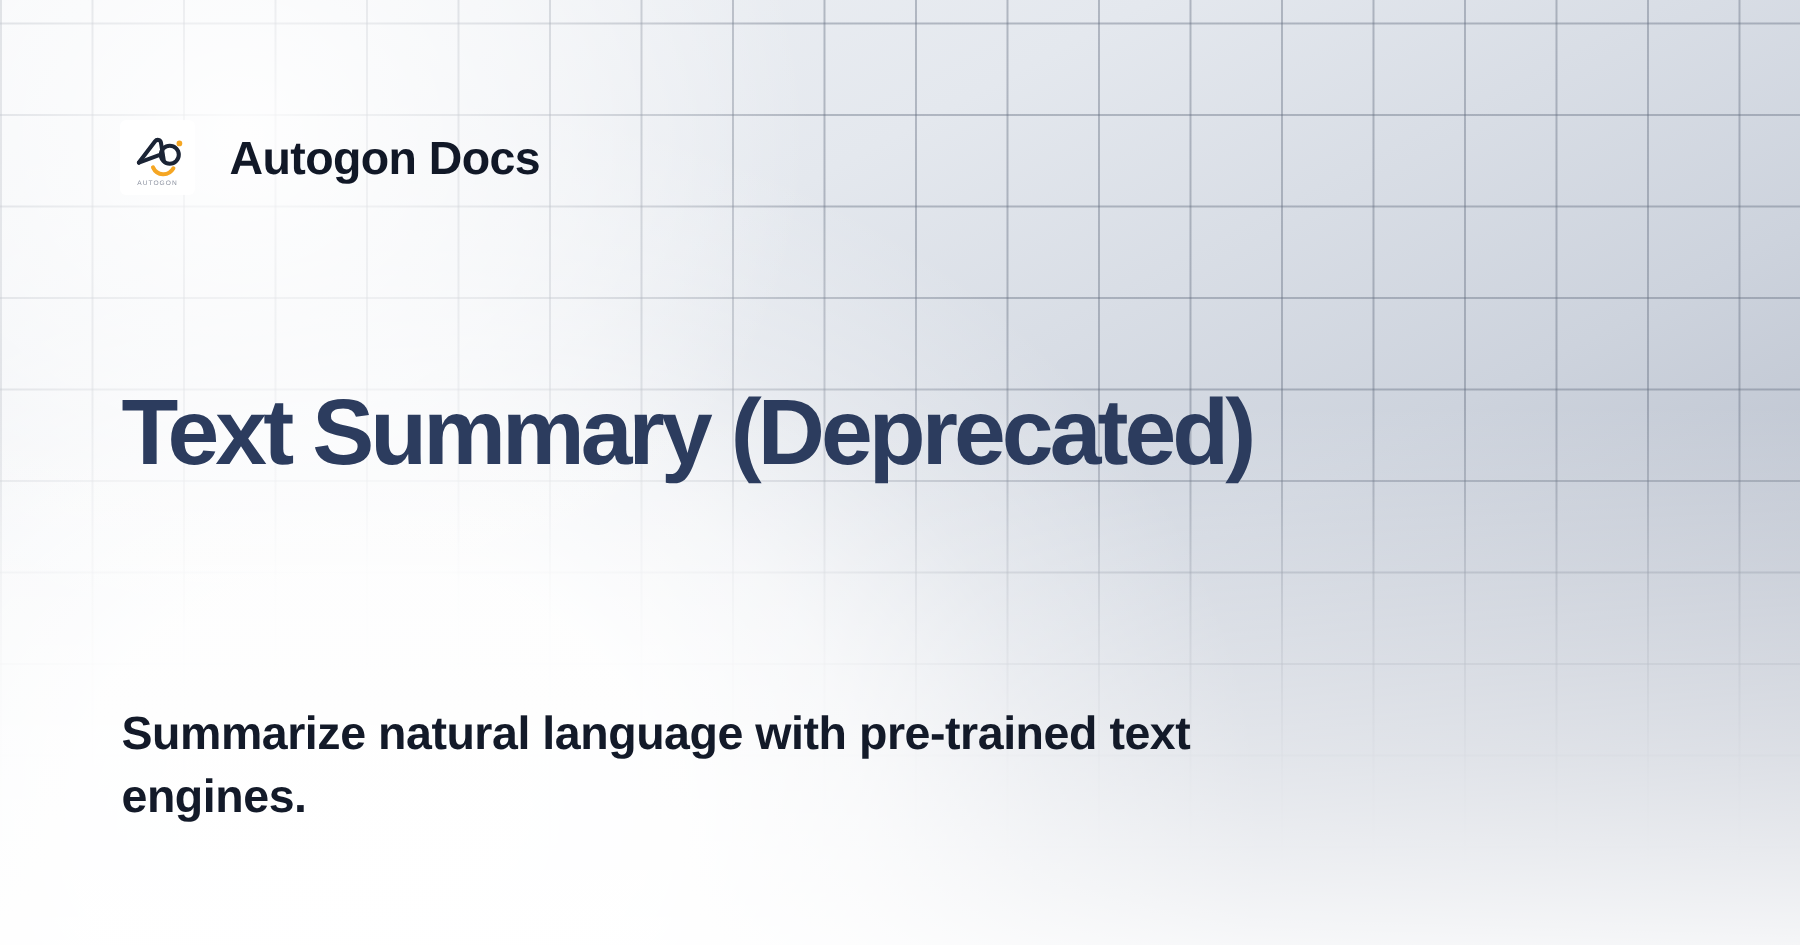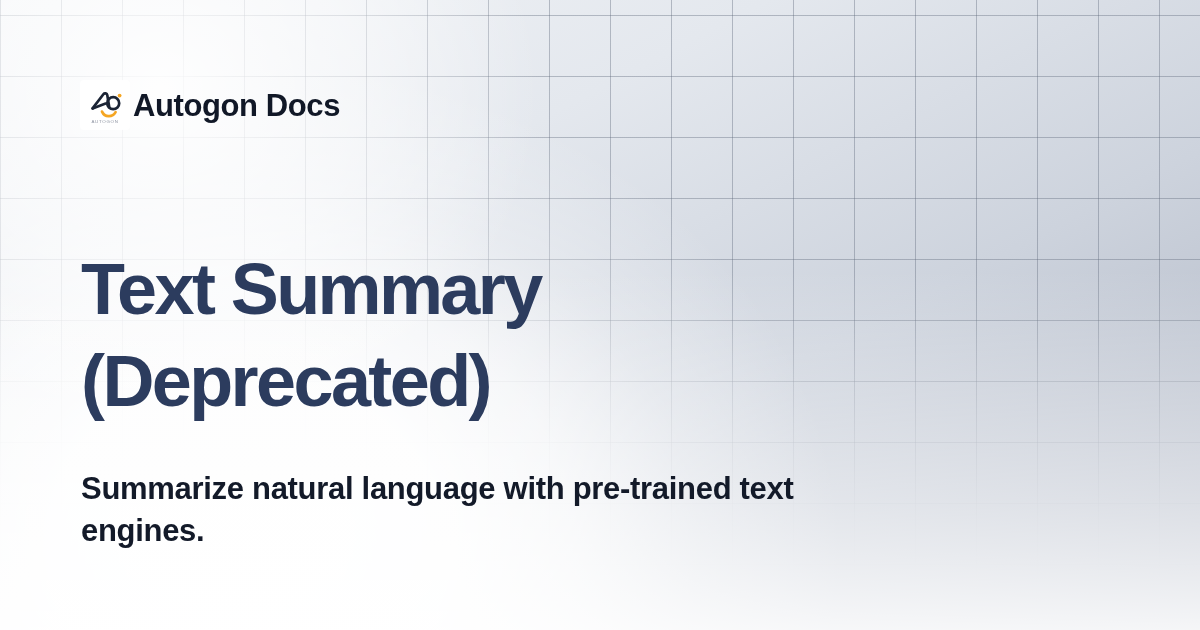--- a/index.html
+++ b/index.html
@@ -108,21 +108,21 @@
     inset: 0;
     z-index: 5;
   }
 
   .brand {
     position: absolute;
     left: 81px;
     top: 81px;
     display: flex;
     align-items: center;
-    gap: 4px;
+    gap: 24px;
   }
 
   .brand-badge {
     width: 48px;
     height: 48px;
     background: #ffffff;
     border-radius: 3px;
     display: flex;
     align-items: center;
     justify-content: center;
@@ -139,21 +139,21 @@
     white-space: nowrap;
     line-height: 1;
   }
 
   .headline {
     position: absolute;
     left: 81px;
     top: 243px;
     width: 760px;
     margin: 0;
-    font-size: 72px;
+    font-size: 62px;
     font-weight: bold;
     line-height: 92px;
     letter-spacing: -2.6px;
     color: #2c3c5e;
   }
 
   .subhead {
     position: absolute;
     left: 81px;
     top: 468px;

